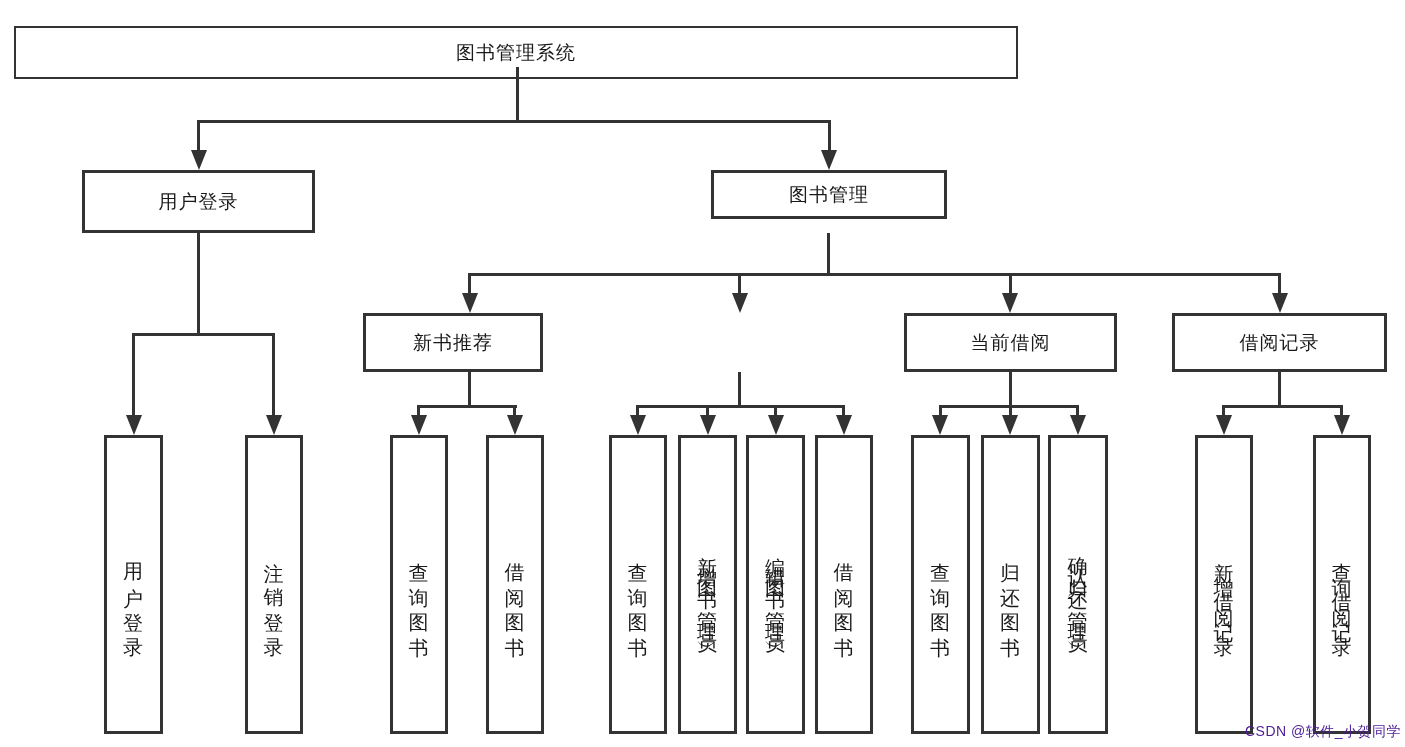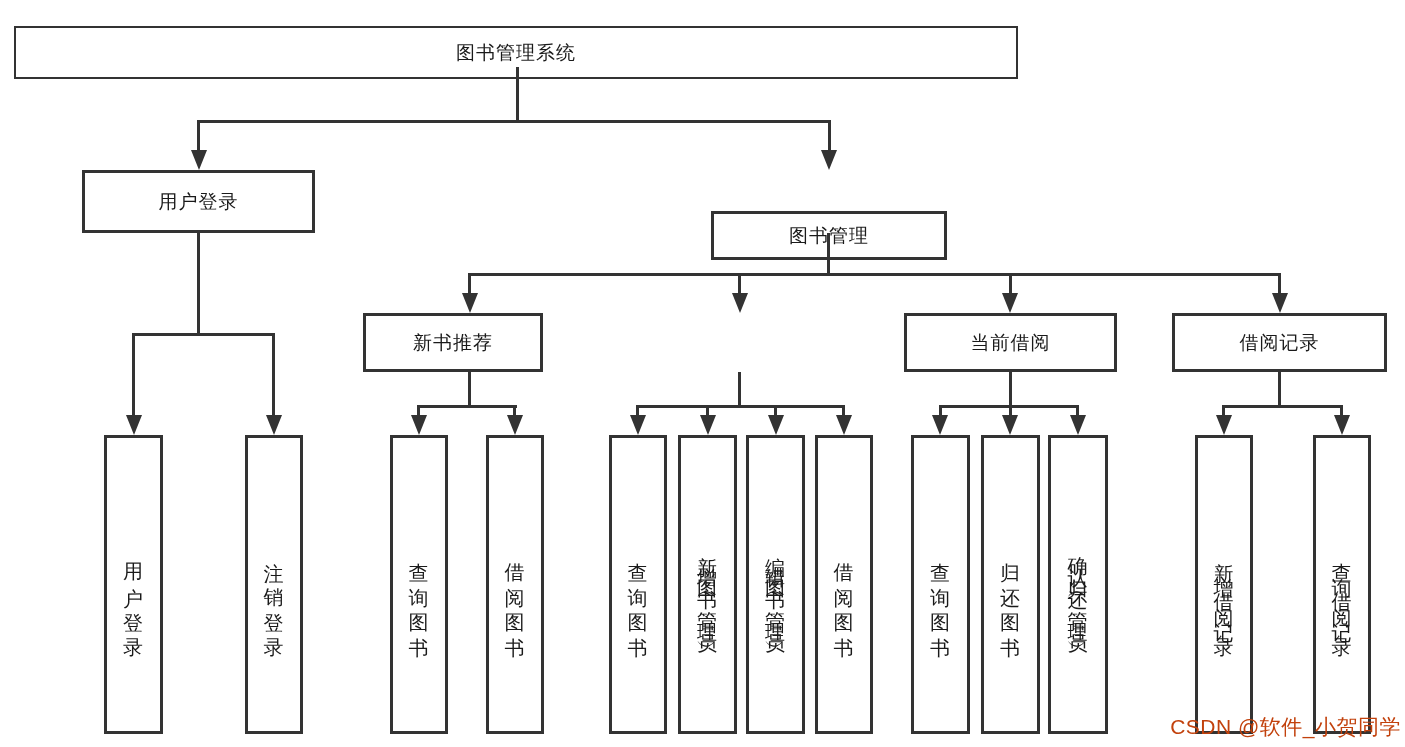--- a/index.html
+++ b/index.html
@@ -18,21 +18,21 @@
   .v4{letter-spacing:25px;padding-top:25px;}
   .v6{letter-spacing:15px;padding-top:15px;}
   .v8{letter-spacing:11px;padding-top:11px;}
   .line{position:absolute;background:#333333;}
   .arrow{
     position:absolute;width:0;height:0;
     border-left:8px solid transparent;border-right:8px solid transparent;
     border-top:20px solid #333333;
   }
   .watermark{
-    position:absolute;right:4px;bottom:6px;font-size:21px;color:#c2410c;
+    position:absolute;right:4px;bottom:6px;font-size:14px;color:#4c1d95;
     letter-spacing:0.5px;white-space:nowrap;
   }
 </style>
 </head>
 <body>
 
 <div id="canvas">
 
   <div class="box thin" style="left:14px;top:14px;width:1004px;height:53px;margin-top:12px;">
     <span class="hlabel">图书管理系统</span>
@@ -41,21 +41,21 @@
   <div class="line" style="left:516px;top:67px;width:3px;height:56px;"></div>
   <div class="line" style="left:197px;top:120px;width:634px;height:3px;"></div>
   <div class="line" style="left:197px;top:120px;width:3px;height:32px;"></div>
   <div class="line" style="left:828px;top:120px;width:3px;height:32px;"></div>
   <div class="arrow" style="left:191px;top:150px;"></div>
   <div class="arrow" style="left:821px;top:150px;"></div>
 
   <div class="box" style="left:82px;top:170px;width:233px;height:63px;">
     <span class="hlabel">用户登录</span>
   </div>
-  <div class="box" style="left:711px;top:170px;width:236px;height:49px;margin-top:41px;">
+  <div class="box" style="left:711px;top:170px;width:236px;height:49px;">
     <span class="hlabel">图书管理</span>
   </div>
 
   <div class="line" style="left:197px;top:233px;width:3px;height:103px;"></div>
   <div class="line" style="left:132px;top:333px;width:143px;height:3px;"></div>
   <div class="line" style="left:132px;top:333px;width:3px;height:84px;"></div>
   <div class="line" style="left:272px;top:333px;width:3px;height:84px;"></div>
   <div class="arrow" style="left:126px;top:415px;"></div>
   <div class="arrow" style="left:266px;top:415px;"></div>
 

